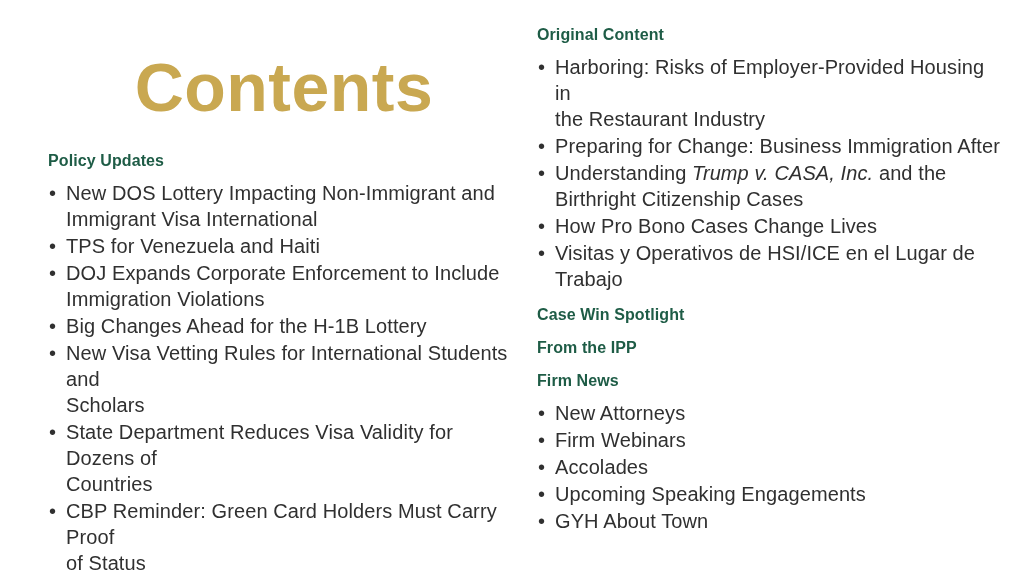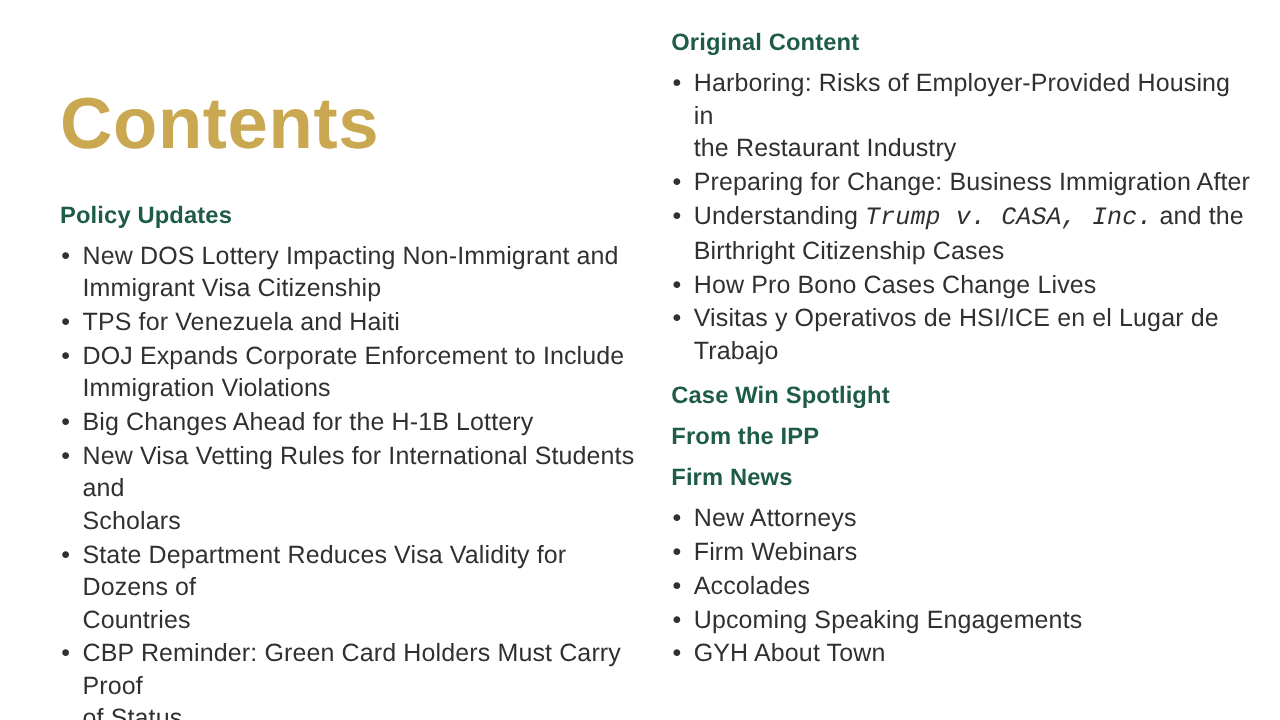--- a/index.html
+++ b/index.html
@@ -12,31 +12,32 @@
   .slide {
     position: relative;
     width: 1024px; height: 576px;
     background: var(--bg, #ffffff);
     overflow: hidden;
   }
   .col { position: absolute; }
   .col-left  { left: 48px;  top: 55px; width: 472px; }
   .col-right { left: 537px; top: 25px; width: 464px; }
   .slide-title {
-    margin: 12px 0 32px 0;
-    font-size: 58px;
+    margin: 0 0 32px 0;
+    font-size: 68px;
     line-height: 64px;
     font-weight: 700;
     letter-spacing: 0.5px;
     color: var(--gold, #C9A851);
+    text-align: center;
   }
   .section { margin-bottom: 13px; }
   .section-heading {
     margin: 0 0 9px 0;
-    font-size: 19px;
+    font-size: 16px;
     line-height: 20px;
     font-weight: 700;
     letter-spacing: 0.1px;
     color: var(--green, #1E5C46);
   }
   .toc-list {
     list-style: none;
     margin: 0; padding: 0;
     font-size: 20px;
     line-height: 26px;
@@ -46,34 +47,34 @@
   .toc-list li {
     position: relative;
     padding-left: 18px;
     margin-bottom: 1px;
   }
   .toc-list li::before {
     content: "\2022";
     position: absolute;
     left: 1px; top: 0;
   }
-  .italic { font-style: italic; font-family: Liberation Mono, monospace; }
+  .italic { font-style: italic; }
 </style>
 </head>
 <body>
 
 <div class="slide">
 
   <div class="col col-left">
     <h1 class="slide-title">Contents</h1>
 
     <div class="section">
       <h2 class="section-heading">Policy Updates</h2>
       <ul class="toc-list">
-          <li><span>New DOS Lottery Impacting Non-Immigrant and</span><br><span>Immigrant Visa Citizenship</span></li>
+          <li><span>New DOS Lottery Impacting Non-Immigrant and</span><br><span>Immigrant Visa International</span></li>
           <li><span>TPS for Venezuela and Haiti</span></li>
           <li><span>DOJ Expands Corporate Enforcement to Include</span><br><span>Immigration Violations</span></li>
           <li><span>Big Changes Ahead for the H-1B Lottery</span></li>
           <li><span>New Visa Vetting Rules for International Students and</span><br><span>Scholars</span></li>
           <li><span>State Department Reduces Visa Validity for Dozens of</span><br><span>Countries</span></li>
           <li><span>CBP Reminder: Green Card Holders Must Carry Proof</span><br><span>of Status</span></li>
         </ul>
     </div>
   </div>
 

